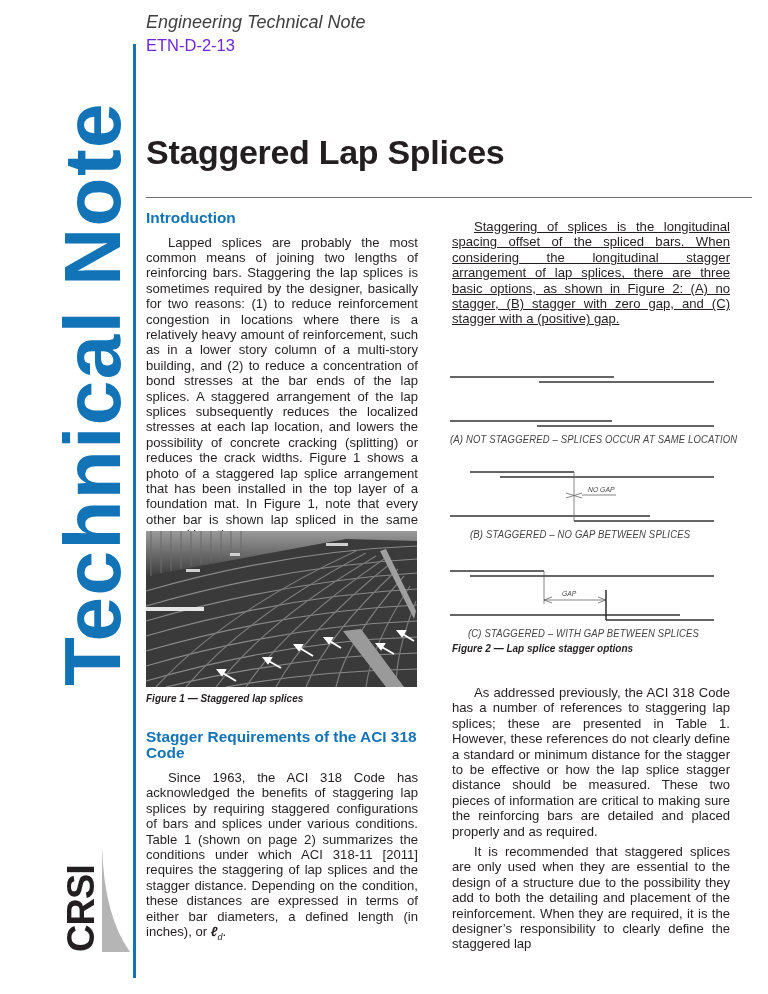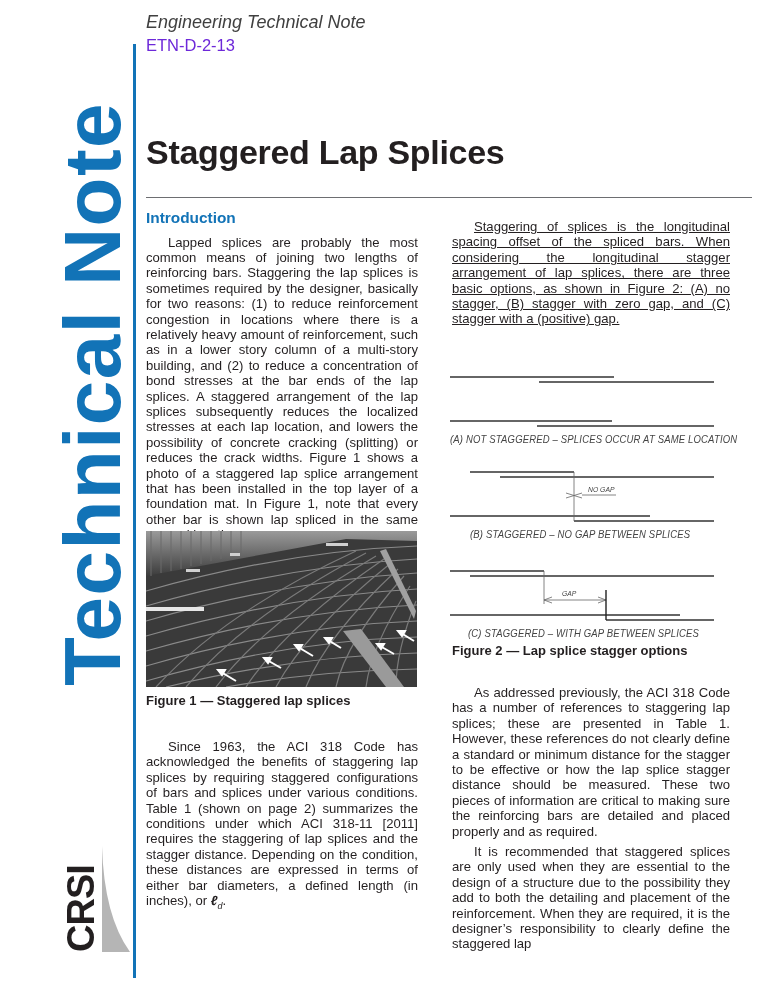--- a/index.html
+++ b/index.html
@@ -27,21 +27,21 @@
   .doc-title { position: absolute; left: 146px; top: 133px; font-weight: bold; font-size: 34px;
     color: #231f20; letter-spacing: -0.3px; }
   .hrule { position: absolute; left: 146px; top: 197px; width: 606px; height: 1px; background: #6d6e71; }
 
   .col { position: absolute; font-size: 13.1px; line-height: 15.4px; color: #231f20; }
   .col-left { left: 146px; width: 272px; }
   .col-right { left: 452px; width: 292px; }
 
   h2 { margin: 0; font-size: 15.4px; line-height: 15.5px; font-weight: bold; color: #1273b7; }
   p.body { margin: 0; text-align: justify; text-indent: 22px; hyphens: manual; }
-  .caption { font-weight: bold; font-size: 13px; color: #231f20; }
+  .caption { font-style: italic; font-weight: bold; font-size: 10px; color: #231f20; }
 
   .photo { position: absolute; left: 146px; top: 531px; width: 271px; height: 156px;
     background: #5a5a5a; overflow: hidden; }
 
   .fig2 { position: absolute; left: 440px; top: 356px; width: 300px; height: 300px; font-style: italic; }
   .fig2-label { position: absolute; font-size: 11.6px; color: #444; letter-spacing: 0.2px;
     font-family: "Liberation Sans Narrow", "Liberation Sans", sans-serif; transform: scaleX(0.82); transform-origin: 0 0; white-space: nowrap; }
   .fig2-small { position: absolute; font-size: 8px; color: #444; transform: scaleX(0.85); transform-origin: 0 0; white-space: nowrap; }
 </style>
 </head>
@@ -132,20 +132,21 @@
       <line x1="248" y1="123" x2="234" y2="115"></line>
         <polygon points="231,113 238,113 235,118"></polygon>
       <line x1="268" y1="110" x2="255" y2="102"></line>
         <polygon points="252,100 259,100 256,105"></polygon>
     </g>
   </svg>
 </div>
 <div class="caption" style="position:absolute; left:146px; top:693px;">Figure 1 — Staggered lap splices</div>
 
 <div class="col col-left" style="top:729px;">
+  <h2>Stagger Requirements of the ACI 318 Code</h2>
   <p class="body" style="margin-top:10px;"><span>Since 1963, the ACI 318 Code has acknowledged the benefits of staggering lap splices by requiring staggered configurations of bars and splices under various conditions. Table 1 (shown on page 2) summarizes the conditions under which ACI 318-11 [2011] requires the staggering of lap splices and the stagger distance. Depending on the condition, these distances are expressed in terms of either bar diameters, a defined length (in inches), or </span><b><i>ℓ</i></b><sub style="font-style:italic; font-size:9px;">d</sub><span>.</span></p>
 </div>
 
 <div class="col col-right" style="top:210px;">
   <p class="body" style="margin-top:9px; width:278px;text-decoration:underline;">Staggering of splices is the longitudinal spacing offset of the spliced bars. When considering the longitudinal stagger arrangement of lap splices, there are three basic options, as shown in Figure 2: (A) no stagger, (B) stagger with zero gap, and (C) stagger with a (positive) gap.</p>
 </div>
 
 <div class="fig2">
   <svg width="300" height="300" viewBox="0 0 300 300" style="position:absolute; left:0; top:0;">
     <g stroke="#333" stroke-width="1.4">

